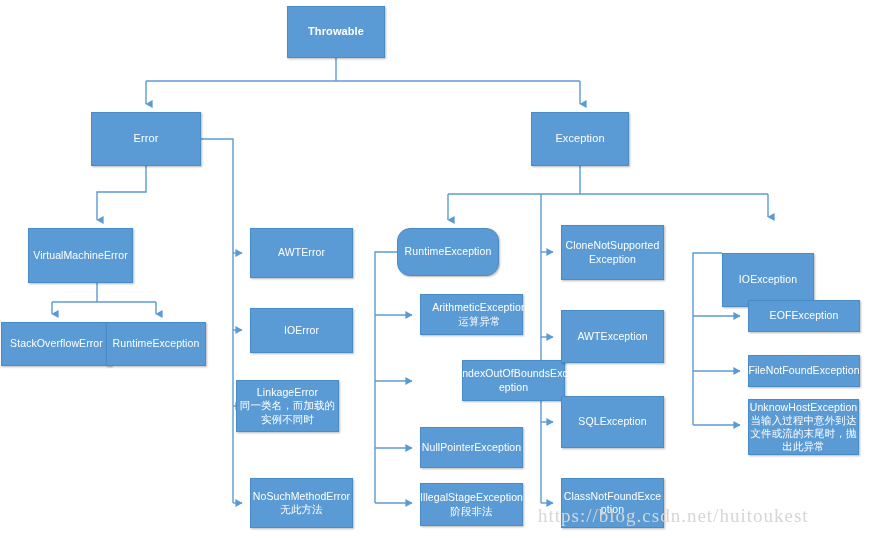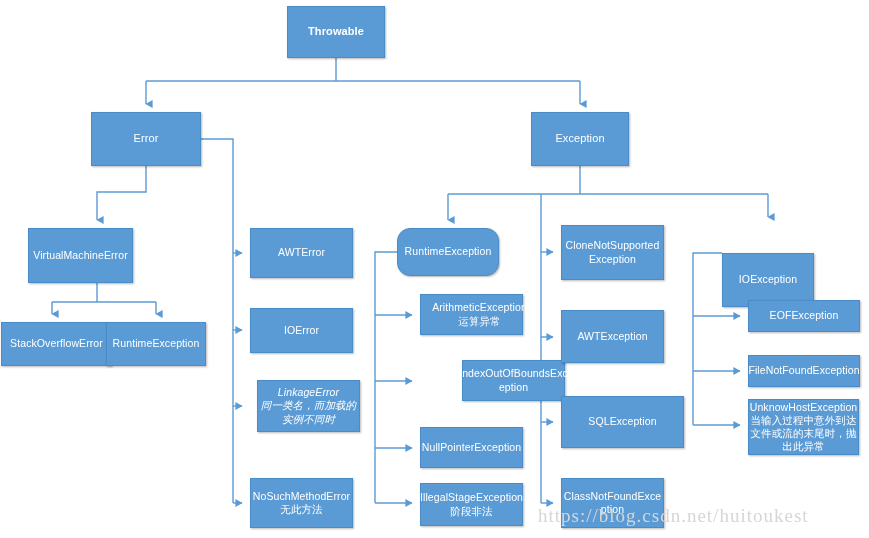--- a/index.html
+++ b/index.html
@@ -93,37 +93,37 @@
   </svg>
 
   <div class="node big" style="left: 287px; top: 6px; width: 98px; height: 52px; font-weight: bold;">Throwable</div>
   <div class="node big" style="left: 91px; top: 112px; width: 110px; height: 54px;">Error</div>
   <div class="node big" style="left: 531px; top: 112px; width: 98px; height: 54px;">Exception</div>
   <div class="node" style="left: 28px; top: 228px; width: 105px; height: 55px;">VirtualMachineError</div>
   <div class="node" style="left: 1px; top: 322px; width: 111px; height: 44px;">StackOverflowError</div>
   <div class="node" style="left: 106px; top: 322px; width: 100px; height: 44px;">RuntimeException</div>
   <div class="node" style="left: 250px; top: 228px; width: 103px; height: 50px;">AWTError</div>
   <div class="node" style="left: 250px; top: 308px; width: 103px; height: 45px;">IOError</div>
-  <div class="node" style="left: 257px; top: 380px; width: 103px; height: 52px; font-style: italic;">LinkageError
+  <div class="node" style="left: 236px; top: 380px; width: 103px; height: 52px;">LinkageError
 同一类名，而加载的
 实例不同时</div>
   <div class="node" style="left: 250px; top: 478px; width: 103px; height: 50px;">NoSuchMethodError
 无此方法</div>
   <div class="node" style="left: 397px; top: 228px; width: 102px; height: 48px; border-radius: 13px;">RuntimeException</div>
   <div class="node" style="left: 420px; top: 294px; width: 103px; height: 41px; padding-left: 18px;">ArithmeticException
 运算异常</div>
   <div class="node" style="left: 420px; top: 360px; width: 103px; height: 41px; margin-left: 42px;">IndexOutOfBoundsExc
 eption</div>
   <div class="node" style="left: 420px; top: 427px; width: 103px; height: 41px;">NullPointerException</div>
   <div class="node" style="left: 420px; top: 483px; width: 103px; height: 43px;">IllegalStageException
 阶段非法</div>
   <div class="node" style="left: 561px; top: 225px; width: 103px; height: 55px;">CloneNotSupported
 Exception</div>
   <div class="node" style="left: 561px; top: 310px; width: 103px; height: 53px;">AWTException</div>
-  <div class="node" style="left: 561px; top: 396px; width: 123px; height: 52px;">SQLException</div>
+  <div class="node" style="left: 561px; top: 396px; width: 103px; height: 52px;">SQLException</div>
   <div class="node" style="left: 561px; top: 478px; width: 103px; height: 50px;">ClassNotFoundExce
 ption</div>
   <div class="node" style="left: 722px; top: 225px; width: 92px; height: 54px; margin-top: 28px;">IOException</div>
   <div class="node" style="left: 748px; top: 300px; width: 112px; height: 32px;">EOFException</div>
   <div class="node" style="left: 748px; top: 355px; width: 112px; height: 32px;">FileNotFoundException</div>
   <div class="node" style="left: 748px; top: 399px; width: 111px; height: 56px;">UnknowHostException
 当输入过程中意外到达
 文件或流的末尾时，抛
 出此异常</div>
 

